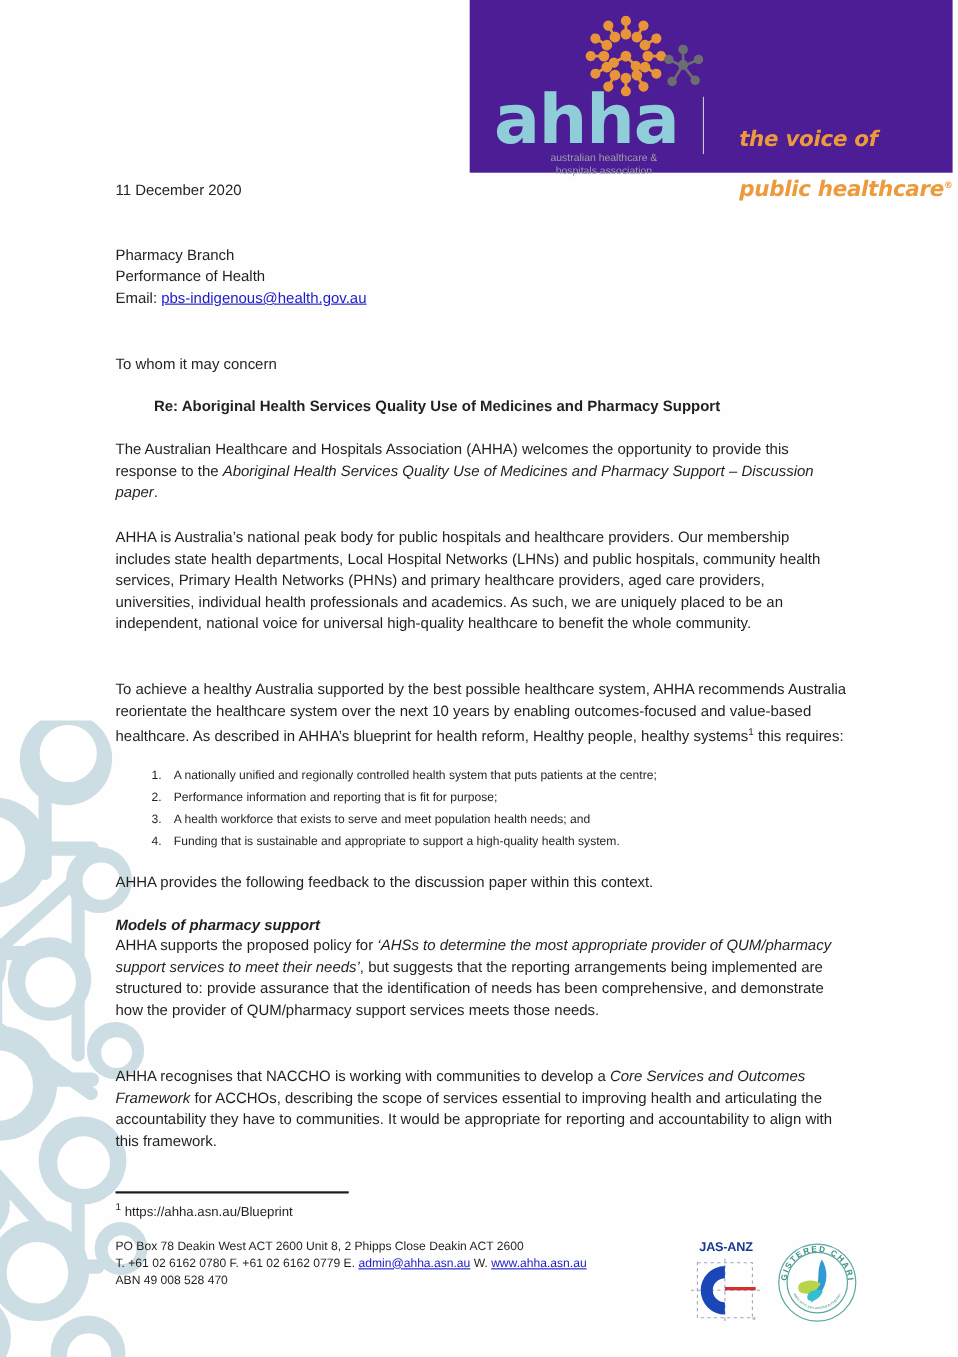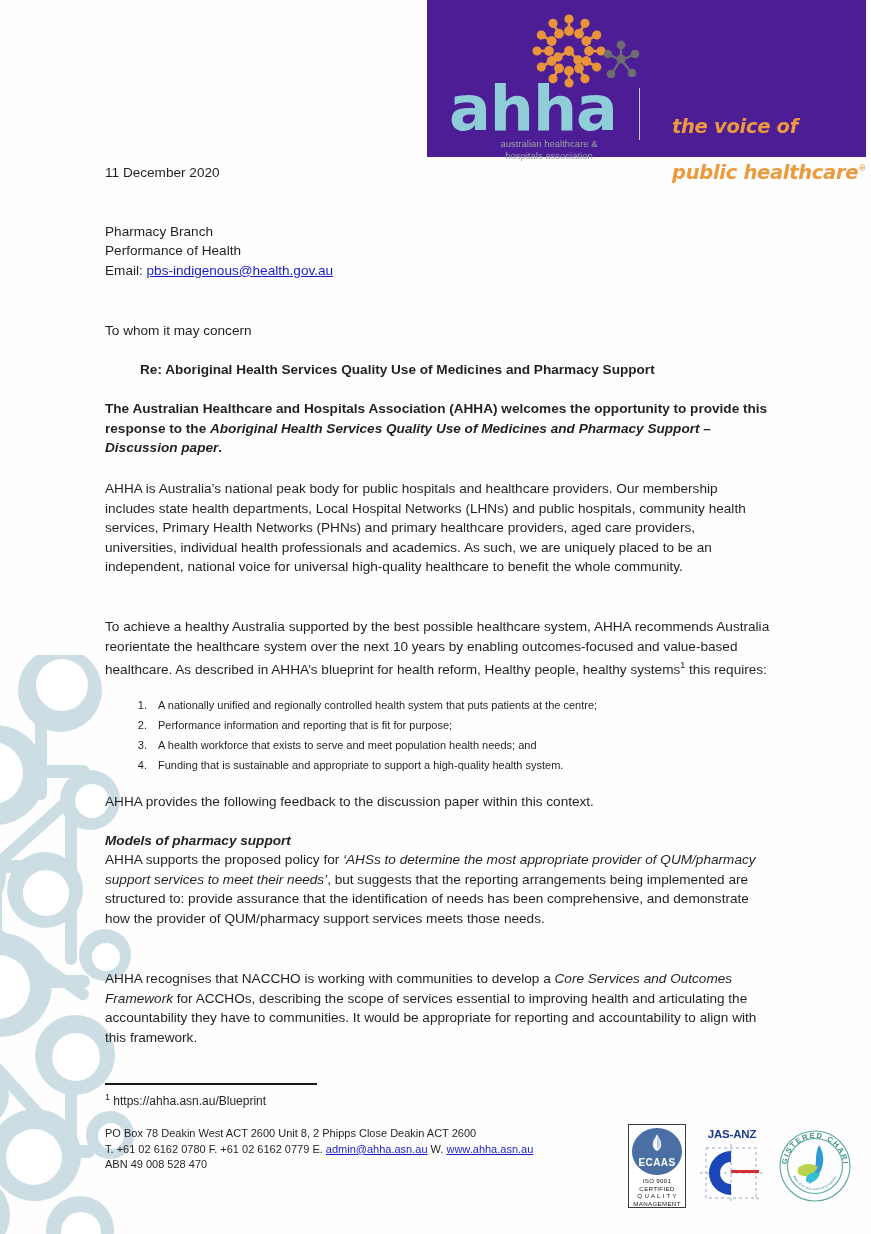--- a/index.html
+++ b/index.html
@@ -71,21 +71,21 @@
     font-size:13.6px;
     line-height:19.6px;
     font-family:"Liberation Sans", sans-serif;
   }
   .date{left:105px;top:163px;}
   .addr{left:105px;top:222px;line-height:19.4px;}
   .addr a,.link{color:#1a1acc;text-decoration:underline;}
   .salutation{left:105px;top:321px;}
   .subject{left:105px;top:360px;font-weight:bold;margin-left:35px;}
   .para{left:105px;width:665px;text-align:left;}
-  .p1{top:399px;font-weight:bold;}
+  .p1{top:399px;}
   .p2{top:479px;}
   .p3{top:617px;}
   .p4{top:792px;}
   .h-models{left:105px;top:831px;font-weight:bold;font-style:italic;}
   .p5{top:850px;}
   .p6{top:969px;}
   em{font-style:italic;}
   ol.reqlist{
     position:absolute;left:105px;top:695px;width:665px;
     margin:0;padding:0 0 0 45px;
@@ -356,35 +356,20 @@
   </div>
 
   <div class="footer-addr">
     <span>PO Box 78 Deakin West ACT 2600   Unit 8, 2 Phipps Close Deakin ACT 2600</span><br>
     <span>T. </span><span>+61 02 6162 0780</span><span>  F. </span><span>+61 02 6162 0779</span><span>  E. </span><a href="#">admin@ahha.asn.au</a><span>  W. </span><a href="#">www.ahha.asn.au</a><br>
     <span>ABN 49 008 528 470</span>
   </div>
 
   <div id="cert-logos">
 
-    <div class="ecaas-box">
-      <div class="ecaas-circle">
-        <svg class="flame" viewBox="0 0 14 17" xmlns="http://www.w3.org/2000/svg" aria-hidden="true">
-          <path d="M7 0 C9 5 12 7 11 12 C10.4 15 8 16.5 7 17 C6 16.5 3.6 15 3 12 C2 7 5 5 7 0 Z" fill="#ffffff" opacity=".95"></path>
-          <path d="M7 2 C8.4 6 10.6 7.6 9.8 11.6 C9.3 14 7.7 15.2 7 15.6 Z" fill="#4a6fa5" opacity=".35"></path>
-        </svg>
-        <span>ECAAS</span>
-      </div>
-      <div class="ecaas-txt">
-        <span>ISO 9001</span><br>
-        <span>CERTIFIED</span><br>
-        <span>Q U A L I T Y</span><br>
-        <span>MANAGEMENT</span>
-      </div>
-    </div>
 
     <div class="jas">
       <div class="jas-title">JAS-ANZ</div>
       <svg width="64" height="64" viewBox="0 0 64 64" style="position:absolute;top:20px;left:0;" xmlns="http://www.w3.org/2000/svg" aria-hidden="true">
         <rect x="6" y="4" width="50" height="50" fill="none" stroke="#9aa7c4" stroke-width="1" stroke-dasharray="3 3"></rect>
         <line x1="0" y1="29" x2="64" y2="29" stroke="#9aa7c4" stroke-width="1" stroke-dasharray="3 3"></line>
         <line x1="31" y1="0" x2="31" y2="60" stroke="#9aa7c4" stroke-width="1" stroke-dasharray="3 3"></line>
         <path d="M31 7 A22 22 0 1 0 31 51 L31 40 A11 11 0 1 1 31 18 Z" fill="#1a46b8" transform="rotate(0 31 29)"></path>
         <path d="M42 7 A22 22 0 0 1 42 51 L42 40 A11 11 0 0 0 42 18 Z" fill="#1a46b8" opacity="0"></path>
         <rect x="31" y="26" width="28" height="3" fill="#d32f2f"></rect>

